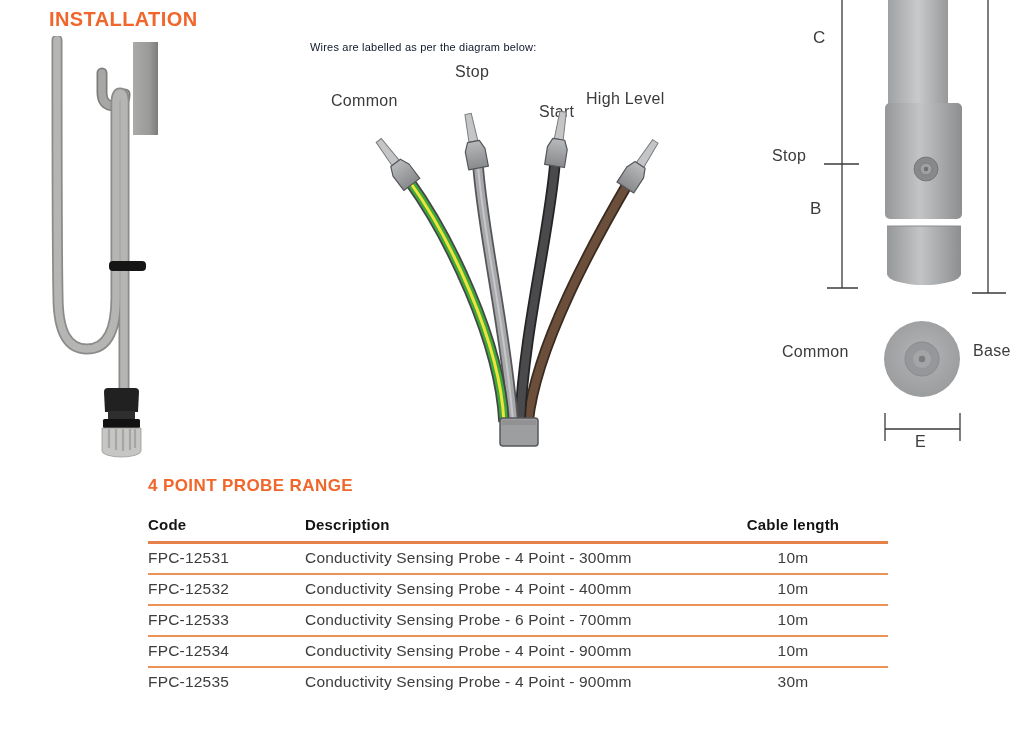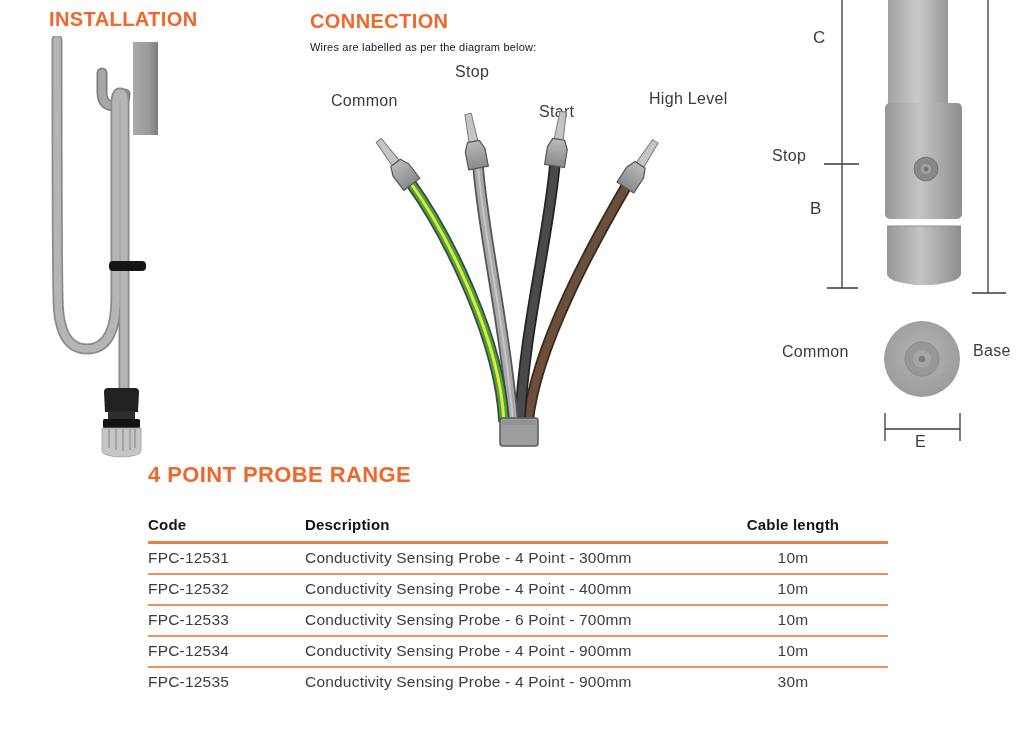--- a/index.html
+++ b/index.html
@@ -6,30 +6,30 @@
   .page {
     position:relative; width:1019px; height:738px; background:#ffffff;
     font-family:"Liberation Sans", sans-serif; overflow:hidden;
   }
   .orange-heading {
     position:absolute; color:#f1662b; font-weight:700; font-size:20px;
     letter-spacing:0.4px;
   }
   .h-installation { left:14px; top:8px;margin-left:35px; }
   .h-connection  { left:310px; top:10px; }
-  .h-range       { left:148px; top:462px; font-size:22px; }
+  .h-range       { left:148px; top:476px; font-size:17px; }
   .subtitle {
     position:absolute; left:310px; top:41px; color:#0f172a; font-size:11px;
     letter-spacing:0.2px;
   }
   .lbl { position:absolute; color:#3b3b3d; font-size:16px; letter-spacing:0.3px; white-space:nowrap; }
   .lbl-common-wire { left:331px; top:92px; }
   .lbl-stop-wire   { left:455px; top:63px; }
   .lbl-start-wire  { left:539px; top:63px;margin-top:40px; }
-  .lbl-high-wire   { left:649px; top:90px; }
+  .lbl-high-wire   { left:586px; top:90px; }
   .lbl-c      { left:813px; top:28px; font-size:17px; }
   .lbl-stopdim{ left:772px; top:147px; }
   .lbl-b      { left:810px; top:199px; font-size:17px; }
   .lbl-common2{ left:782px; top:343px; }
   .lbl-base   { left:973px; top:342px; }
   .lbl-e      { left:915px; top:433px; }
   .svg-abs { position:absolute; }
   .install-svg { left:25px; top:36px; }
   .conn-svg    { left:340px; top:60px; }
   .probe-svg   { left:760px; top:0px; }
@@ -72,21 +72,20 @@
 
     <rect x="84" y="225" width="37" height="10" rx="4" fill="#151515"></rect>
 
     <path d="M79,356 Q79,352 83,352 L110,352 Q114,352 114,356 L113,376 L80,376 Z" fill="#212121"></path>
     <rect x="83" y="375" width="27" height="8" fill="#2e2e2e"></rect>
     <rect x="78" y="383" width="37" height="9" rx="1.5" fill="#121212"></rect>
     <path d="M77,392 H116 V415 A19.5,6 0 0 1 77,415 Z" fill="#c6c6c4" stroke="#9b9b99" stroke-width="0.8"></path>
     <path d="M84,393 V412 M91,393 V414 M98,393 V415 M105,393 V414 M110,393 V412" stroke="#a6a6a4" stroke-width="2.2" fill="none"></path>
   </svg>
 
-  <div class="orange-heading h-connection">CONNECTION</div>
   <div class="subtitle">Wires are labelled as per the diagram below:</div>
 
   <div class="lbl lbl-common-wire">Common</div>
   <div class="lbl lbl-stop-wire">Stop</div>
   <div class="lbl lbl-start-wire">Start</div>
   <div class="lbl lbl-high-wire">High Level</div>
 
   <svg class="svg-abs conn-svg" width="380" height="400" viewBox="0 0 380 400">
     <defs>
       <linearGradient id="g-ferrule" x1="0" y1="0" x2="0" y2="1">

